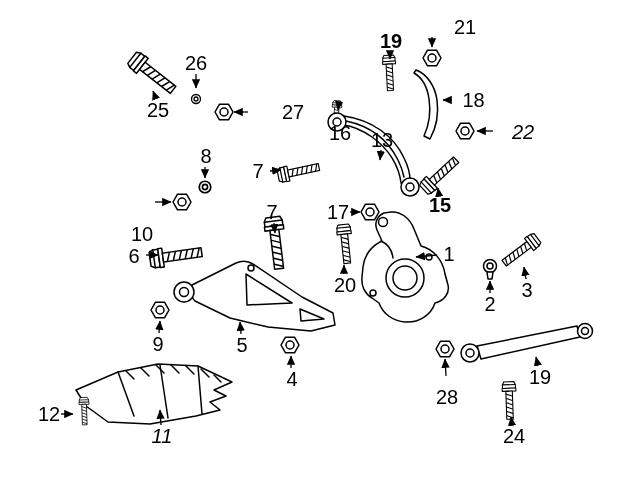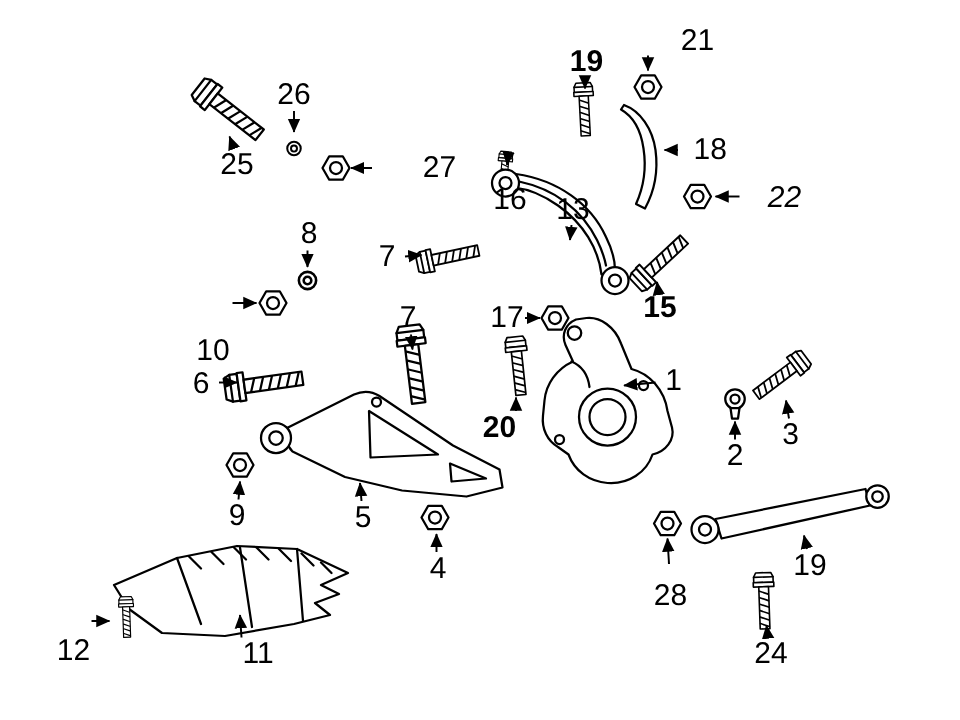--- a/index.html
+++ b/index.html
@@ -153,30 +153,30 @@
       <div class="callout" style="left: 449px; top: 254px;">1</div>
       <div class="callout" style="left: 490px; top: 304px;">2</div>
       <div class="callout" style="left: 527px; top: 290px;">3</div>
       <div class="callout" style="left: 292px; top: 379px;">4</div>
       <div class="callout" style="left: 242px; top: 345px;">5</div>
       <div class="callout" style="left: 134px; top: 256px;">6</div>
       <div class="callout" style="left: 272px; top: 212px;">7</div>
       <div class="callout" style="left: 206px; top: 156px;">8</div>
       <div class="callout" style="left: 158px; top: 344px;">9</div>
       <div class="callout" style="left: 142px; top: 204px; margin-top: 30px;">10</div>
-      <div class="callout" style="left: 172px; top: 436px;">11</div>
-      <div class="callout" style="left: 49px; top: 434px;">12</div>
+      <div class="callout" style="left: 162px; top: 436px; font-style: italic;">11</div>
+      <div class="callout" style="left: 49px; top: 414px;">12</div>
       <div class="callout" style="left: 382px; top: 140px;">13</div>
       <div class="callout" style="left: 258px; top: 171px;">7</div>
       <div class="callout" style="left: 440px; top: 205px; font-weight: bold;">15</div>
       <div class="callout" style="left: 340px; top: 92px; margin-top: 41px;">16</div>
       <div class="callout" style="left: 338px; top: 212px;">17</div>
       <div class="callout" style="left: 464px; top: 100px; padding-left: 19px;">18</div>
       <div class="callout" style="left: 391px; top: 41px; font-weight: bold;">19</div>
-      <div class="callout" style="left: 333px; top: 285px; font-weight: bold;">20</div>
+      <div class="callout" style="left: 345px; top: 285px;">20</div>
       <div class="callout" style="left: 433px; top: 27px; margin-left: 32px;">21</div>
       <div class="callout" style="left: 523px; top: 132px; font-style: italic;">22</div>
       <div class="callout" style="left: 540px; top: 377px;">19</div>
       <div class="callout" style="left: 514px; top: 436px;">24</div>
       <div class="callout" style="left: 158px; top: 110px;">25</div>
       <div class="callout" style="left: 196px; top: 63px;">26</div>
       <div class="callout" style="left: 273px; top: 112px; margin-left: 20px;">27</div>
       <div class="callout" style="left: 447px; top: 397px;">28</div>
     </div>
 </div>

